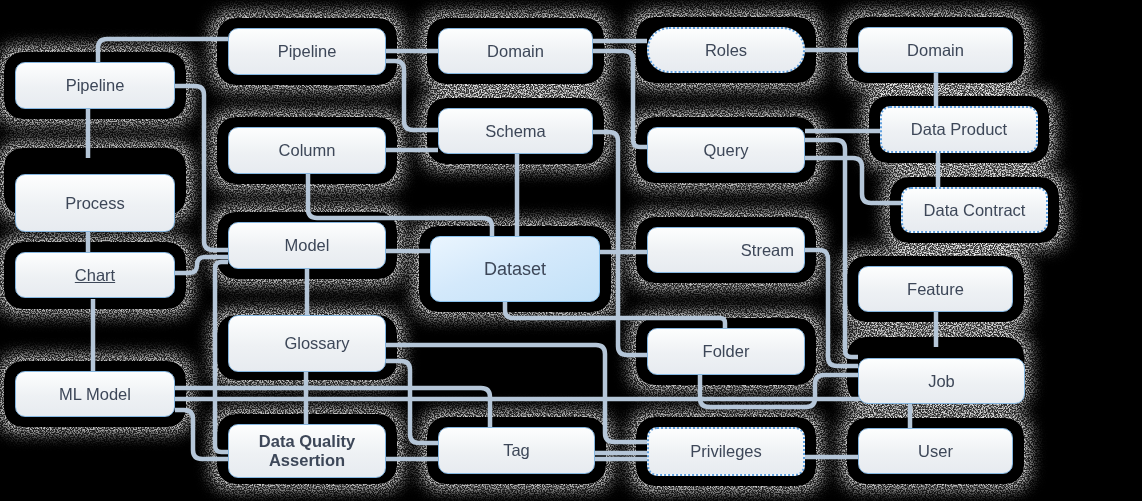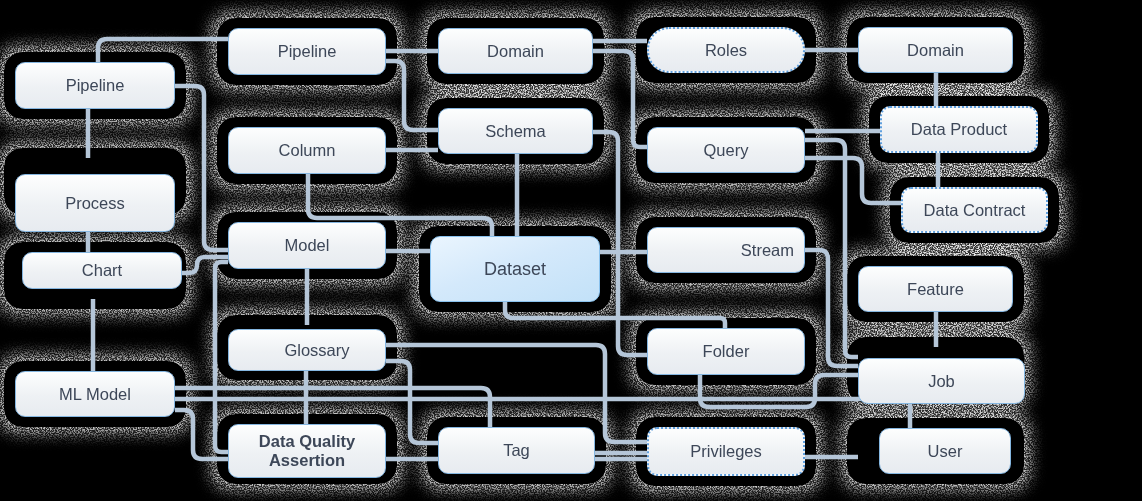--- a/index.html
+++ b/index.html
@@ -120,36 +120,36 @@
         <path d="M 805 457 L 858 457" fill="none" stroke="#b5c6d8" stroke-width="4.5"></path>
       </g>
   </svg>
   <div id="nodes">
       <div class="node" style="left: 15px; top: 62px; width: 160px; height: 47px;">
         <span class="lbl">Pipeline</span>
       </div>
       <div class="node" style="left: 15px; top: 174px; width: 160px; height: 58px;">
         <span class="lbl">Process</span>
       </div>
-      <div class="node" style="left: 22px; top: 252px; width: 160px; height: 37px;">
+      <div class="node" style="left: 15px; top: 252px; width: 160px; height: 46px; text-decoration: underline;">
         <span class="lbl">Chart</span>
       </div>
       <div class="node" style="left: 15px; top: 371px; width: 160px; height: 46px;">
         <span class="lbl">ML Model</span>
       </div>
       <div class="node" style="left: 228px; top: 28px; width: 158px; height: 47px;">
         <span class="lbl">Pipeline</span>
       </div>
       <div class="node" style="left: 228px; top: 127px; width: 158px; height: 47px;">
         <span class="lbl">Column</span>
       </div>
       <div class="node" style="left: 228px; top: 222px; width: 158px; height: 47px;">
         <span class="lbl">Model</span>
       </div>
-      <div class="node" style="left: 228px; top: 329px; width: 158px; height: 42px; padding-left: 20px;">
+      <div class="node" style="left: 228px; top: 315px; width: 158px; height: 57px; padding-left: 20px;">
         <span class="lbl">Glossary</span>
       </div>
       <div class="node" style="left: 228px; top: 424px; width: 158px; height: 54px; font-weight: bold;">
         <span class="lbl">Data Quality Assertion</span>
       </div>
       <div class="node" style="left: 438px; top: 28px; width: 155px; height: 46px;">
         <span class="lbl">Domain</span>
       </div>
       <div class="node" style="left: 438px; top: 108px; width: 155px; height: 46px;">
         <span class="lbl">Schema</span>
@@ -183,17 +183,17 @@
       </div>
       <div class="node dotted" style="left: 901px; top: 187px; width: 147px; height: 46px;">
         <span class="lbl">Data Contract</span>
       </div>
       <div class="node" style="left: 858px; top: 266px; width: 155px; height: 46px;">
         <span class="lbl">Feature</span>
       </div>
       <div class="node" style="left: 858px; top: 358px; width: 167px; height: 46px;">
         <span class="lbl">Job</span>
       </div>
-      <div class="node" style="left: 879px; top: 428px; width: 132px; height: 46px;">
+      <div class="node" style="left: 858px; top: 428px; width: 155px; height: 46px;">
         <span class="lbl">User</span>
       </div>
     </div>
 </div>
 
 </body></html>

